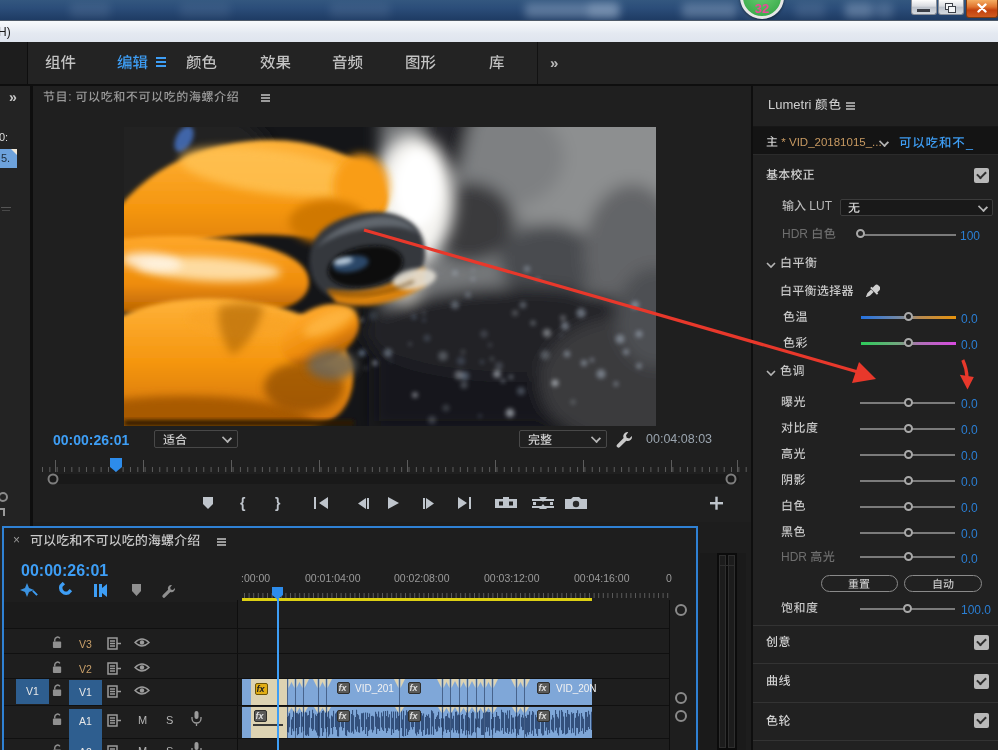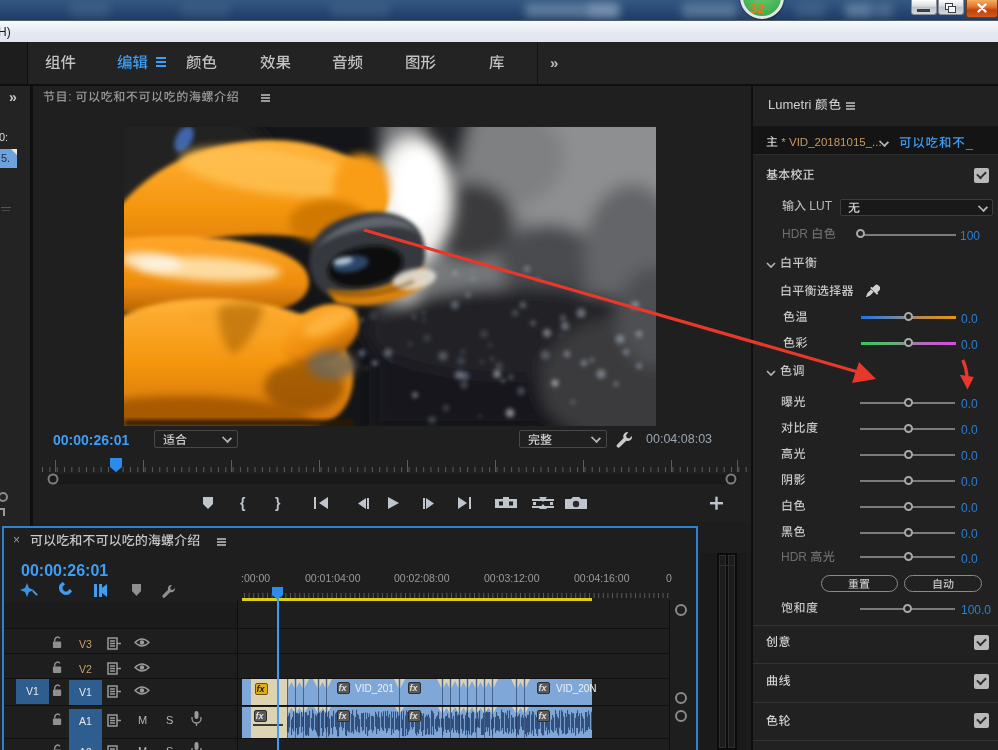--- a/index.html
+++ b/index.html
@@ -24,21 +24,21 @@
 <div class="abs" style="left:180px;top:3px;width:50px;height:15px;background:#cfe0f2;opacity:0.08;border-radius:4px;filter:blur(4px)"></div>
 <div class="abs" style="left:330px;top:3px;width:60px;height:15px;background:#cfe0f2;opacity:0.09;border-radius:4px;filter:blur(4px)"></div>
 <div class="abs" style="left:525px;top:3px;width:95px;height:15px;background:#cfe0f2;opacity:0.3;border-radius:4px;filter:blur(4px)"></div>
 <div class="abs" style="left:588px;top:3px;width:30px;height:15px;background:#cfe0f2;opacity:0.22;border-radius:4px;filter:blur(4px)"></div>
 <div class="abs" style="left:682px;top:3px;width:55px;height:15px;background:#cfe0f2;opacity:0.28;border-radius:4px;filter:blur(4px)"></div>
 <div class="abs" style="left:745px;top:3px;width:22px;height:15px;background:#cfe0f2;opacity:0.18;border-radius:4px;filter:blur(4px)"></div>
 <div class="abs" style="left:795px;top:3px;width:30px;height:15px;background:#cfe0f2;opacity:0.12;border-radius:4px;filter:blur(4px)"></div>
 <div class="abs" style="left:845px;top:3px;width:28px;height:15px;background:#cfe0f2;opacity:0.3;border-radius:4px;filter:blur(4px)"></div>
 <div class="abs" style="left:875px;top:3px;width:18px;height:15px;background:#cfe0f2;opacity:0.2;border-radius:4px;filter:blur(4px)"></div>
 <div class="abs" style="left:740px;top:-25px;width:44px;height:44px;border-radius:50%;background:radial-gradient(circle at 50% 35%,#6fd276,#2fa242);border:3px solid #e7e7e7;box-shadow:0 1px 3px rgba(0,0,0,.5)"></div>
-<div class="txt" style="left:750px;top:1px;width:24px;font-size:13px;font-weight:bold;color:#f97316">32</div>
+<div class="txt" style="left:750px;top:1px;width:24px;text-align:center;font-size:13px;font-weight:bold;color:#ec4899">32</div>
 <div class="abs" style="left:911px;top:0;width:26px;height:15px;background:linear-gradient(180deg,#fdfdfd,#d8dbe0 45%,#bcc2cb 50%,#d4d9df);border:1px solid #8a8f98;border-top:none;border-radius:0 0 3px 3px"></div>
 <div class="abs" style="left:917px;top:9px;width:13px;height:3px;background:#3c4048"></div>
 <div class="abs" style="left:938px;top:0;width:26px;height:15px;background:linear-gradient(180deg,#fdfdfd,#d8dbe0 45%,#bcc2cb 50%,#d4d9df);border:1px solid #8a8f98;border-top:none;border-radius:0 0 3px 3px"></div>
 <div class="abs" style="left:945px;top:3px;width:8px;height:7px;border:1px solid #3c4048;background:#f4f6f8"></div>
 <div class="abs" style="left:948px;top:6px;width:8px;height:7px;border:1px solid #3c4048;background:#f4f6f8"></div>
 <div class="abs" style="left:966px;top:0;width:32px;height:18px;background:linear-gradient(180deg,#f5ae62,#e0742f 40%,#c2410e 60%,#cf5b20);border:1px solid #7e3a10;border-top:none;border-radius:0 0 3px 3px"></div>
 <svg class="abs" style="left:977px;top:3px" width="10" height="10" viewBox="0 0 10 10">
       <path d="M1.5 1.5 L8.5 8.5 M8.5 1.5 L1.5 8.5" stroke="#fff" stroke-width="2.4" stroke-linecap="round"></path>
     </svg>
 <div class="abs" style="left:0;top:21px;width:998px;height:21px;background:linear-gradient(180deg,#f8fafc,#e4e9f1 60%,#dfe5ee)"></div>

